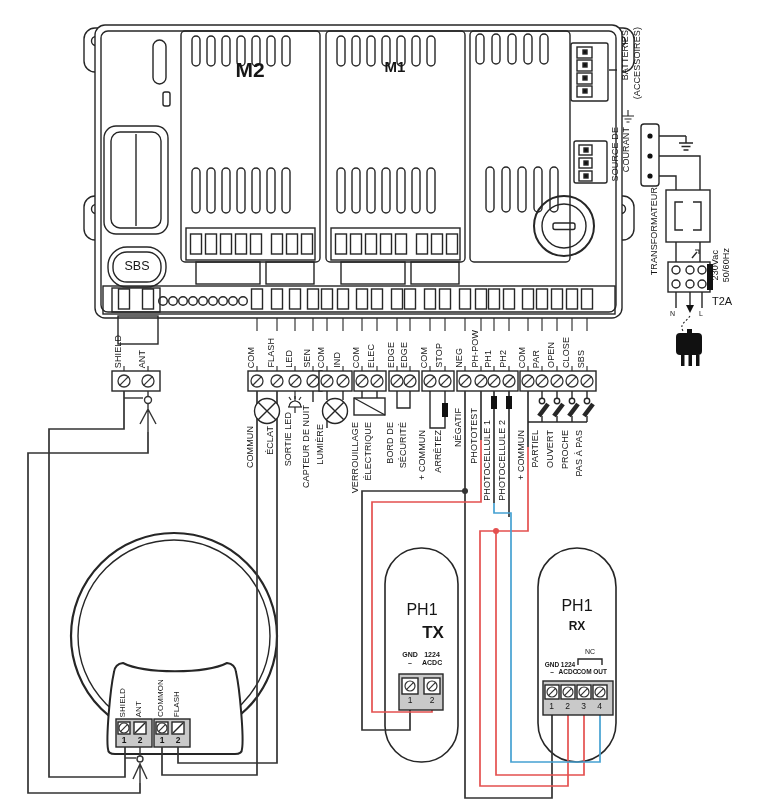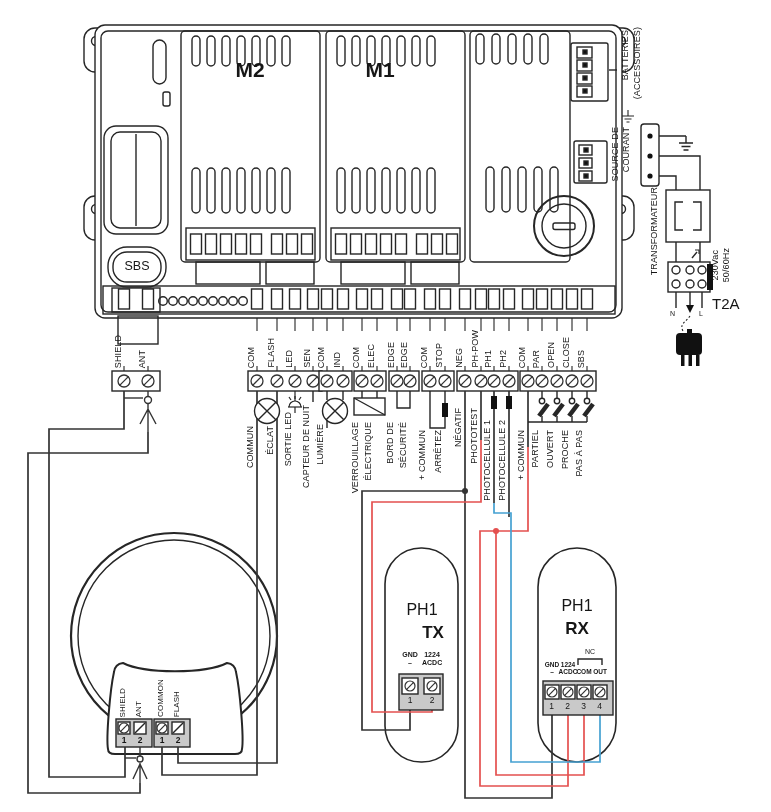--- a/index.html
+++ b/index.html
@@ -423,21 +423,21 @@
       <rect x="676" y="333" width="26" height="22" rx="4" fill="#111" stroke="none"></rect>
       <rect x="687" y="329" width="5" height="5" fill="#111" stroke="none"></rect>
       <rect x="681" y="355" width="3.5" height="11" fill="#111" stroke="none"></rect>
       <rect x="688.5" y="355" width="3.5" height="11" fill="#111" stroke="none"></rect>
       <rect x="696" y="355" width="3.5" height="11" fill="#111" stroke="none"></rect>
     </g>
   </g>
 </svg>
 
 <div class="hl ctr b" style="left:215px;top:58px;width:70px;font-size:21px;">M2</div>
-<div class="hl ctr b" style="left:345px;top:58px;width:70px;font-size:21px;">M1</div>
+<div class="hl ctr b" style="left:360px;top:58px;width:70px;font-size:15px;">M1</div>
 <div class="hl ctr" style="left:108px;top:259px;width:58px;font-size:12.5px;">SBS</div>
 
 <span class="vl tl" style="left:113px;">SHIELD</span>
 <span class="vl tl" style="left:137px;">ANT</span>
 <span class="vl tl" style="left:246px;">COM</span>
 <span class="vl tl" style="left:266px;">FLASH</span>
 <span class="vl tl" style="left:284px;">LED</span>
 <span class="vl tl" style="left:302px;">SEN</span>
 <span class="vl tl" style="left:316px;">COM</span>
 <span class="vl tl" style="left:332px;">IND</span>
@@ -478,35 +478,35 @@
 <span class="vl" style="left:560px;top:430px;">PROCHE</span>
 <span class="vl" style="left:574px;top:430px;">PAS À PAS</span>
 
 <span class="vl" style="left:620px;top:30px;">BATTERIES</span>
 <span class="vl" style="left:632px;top:27px;">(ACCESSOIRES)</span>
 <span class="vl" style="left:610px;top:127px;">SOURCE DE</span>
 <span class="vl" style="left:621px;top:127px;">COURANT</span>
 <span class="vl" style="left:649px;top:187px;">TRANSFORMATEUR</span>
 <span class="vl" style="left:710px;top:250px;">230Vac</span>
 <span class="vl" style="left:721px;top:248px;">50/60Hz</span>
-<div class="hl" style="left:712px;top:295px;font-size:15px;">T2A</div>
+<div class="hl" style="left:712px;top:295px;font-size:11px;">T2A</div>
 <div class="hl small7" style="left:670px;top:310px;">N</div>
 <div class="hl small7" style="left:699px;top:310px;">L</div>
 
 <div class="hl ctr" style="left:387px;top:601px;width:70px;font-size:16px;">PH1</div>
 <div class="hl ctr b" style="left:387px;top:623px;width:92px;font-size:17px;">TX</div>
 <div class="hl ctr small7 b" style="left:400px;top:651px;width:20px;">GND</div>
 <div class="hl ctr small7 b" style="left:400px;top:659px;width:20px;">–</div>
 <div class="hl ctr small7 b" style="left:422px;top:651px;width:20px;">1224</div>
 <div class="hl ctr small7 b" style="left:422px;top:659px;width:20px;">ACDC</div>
 <div class="hl ctr num" style="left:402px;top:695px;width:16px;">1</div>
 <div class="hl ctr num" style="left:424px;top:695px;width:16px;">2</div>
 
 <div class="hl ctr" style="left:541px;top:597px;width:72px;font-size:16px;">PH1</div>
-<div class="hl ctr b" style="left:541px;top:619px;width:72px;font-size:17px;">RX</div>
+<div class="hl ctr b" style="left:541px;top:619px;width:72px;font-size:12px;">RX</div>
 <div class="hl ctr small7" style="left:580px;top:648px;width:20px;">NC</div>
 <div class="hl ctr small6 b" style="left:543px;top:661px;width:18px;">GND</div>
 <div class="hl ctr small6 b" style="left:543px;top:668px;width:18px;">–</div>
 <div class="hl ctr small6 b" style="left:558px;top:661px;width:20px;">1224</div>
 <div class="hl ctr small6 b" style="left:558px;top:668px;width:20px;">ACDC</div>
 <div class="hl ctr small6 b" style="left:575px;top:668px;width:18px;">COM</div>
 <div class="hl ctr small6 b" style="left:591px;top:668px;width:18px;">OUT</div>
 <div class="hl ctr num" style="left:544px;top:701px;width:15px;">1</div>
 <div class="hl ctr num" style="left:560px;top:701px;width:15px;">2</div>
 <div class="hl ctr num" style="left:576px;top:701px;width:15px;">3</div>

